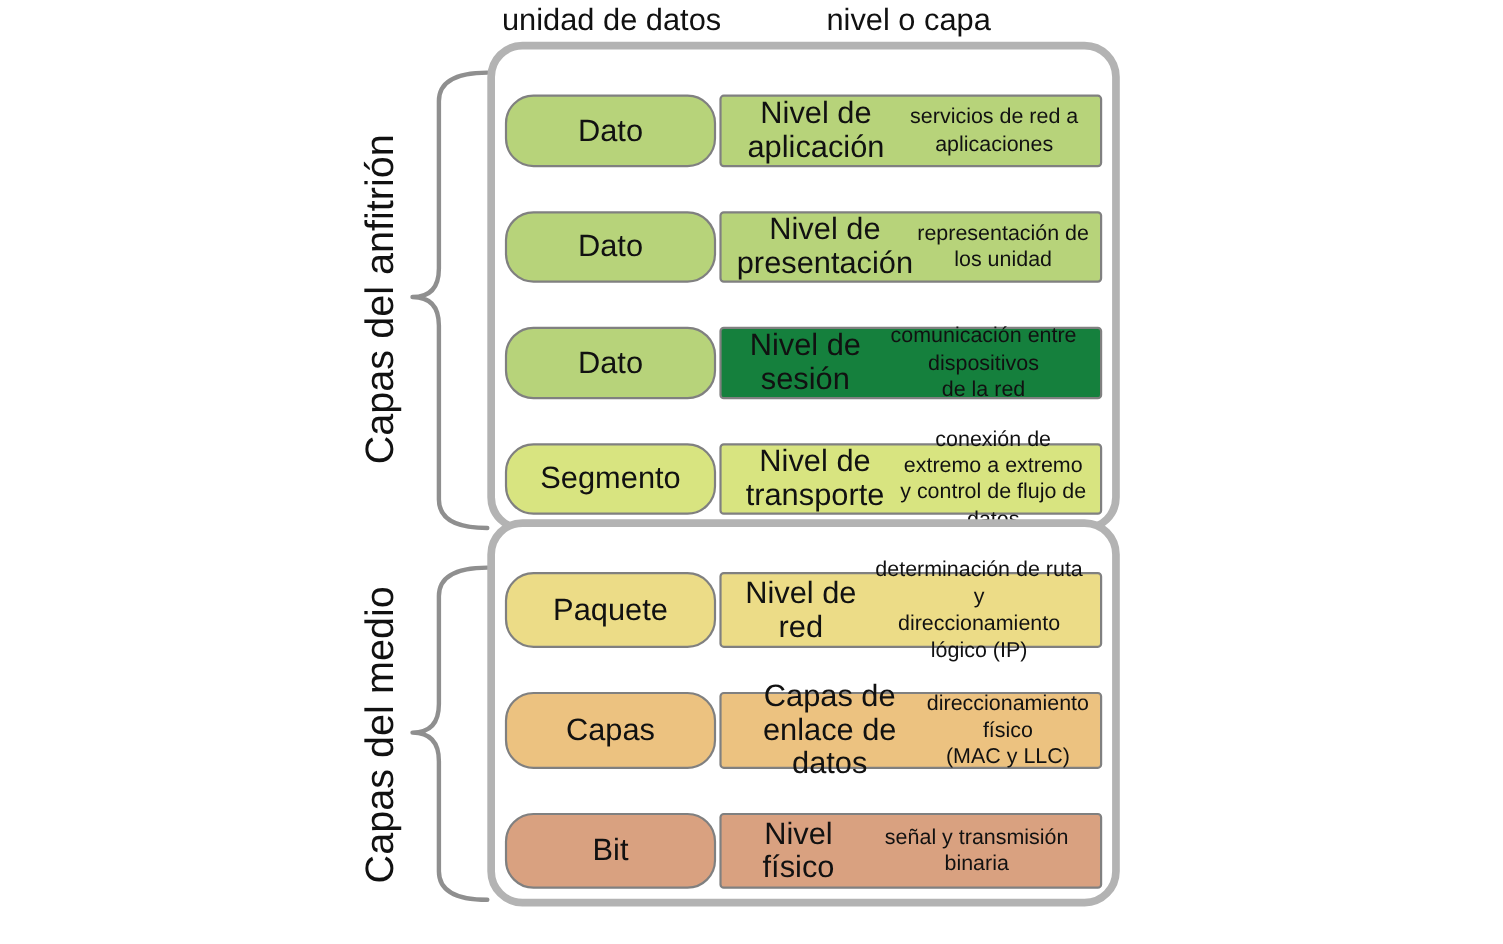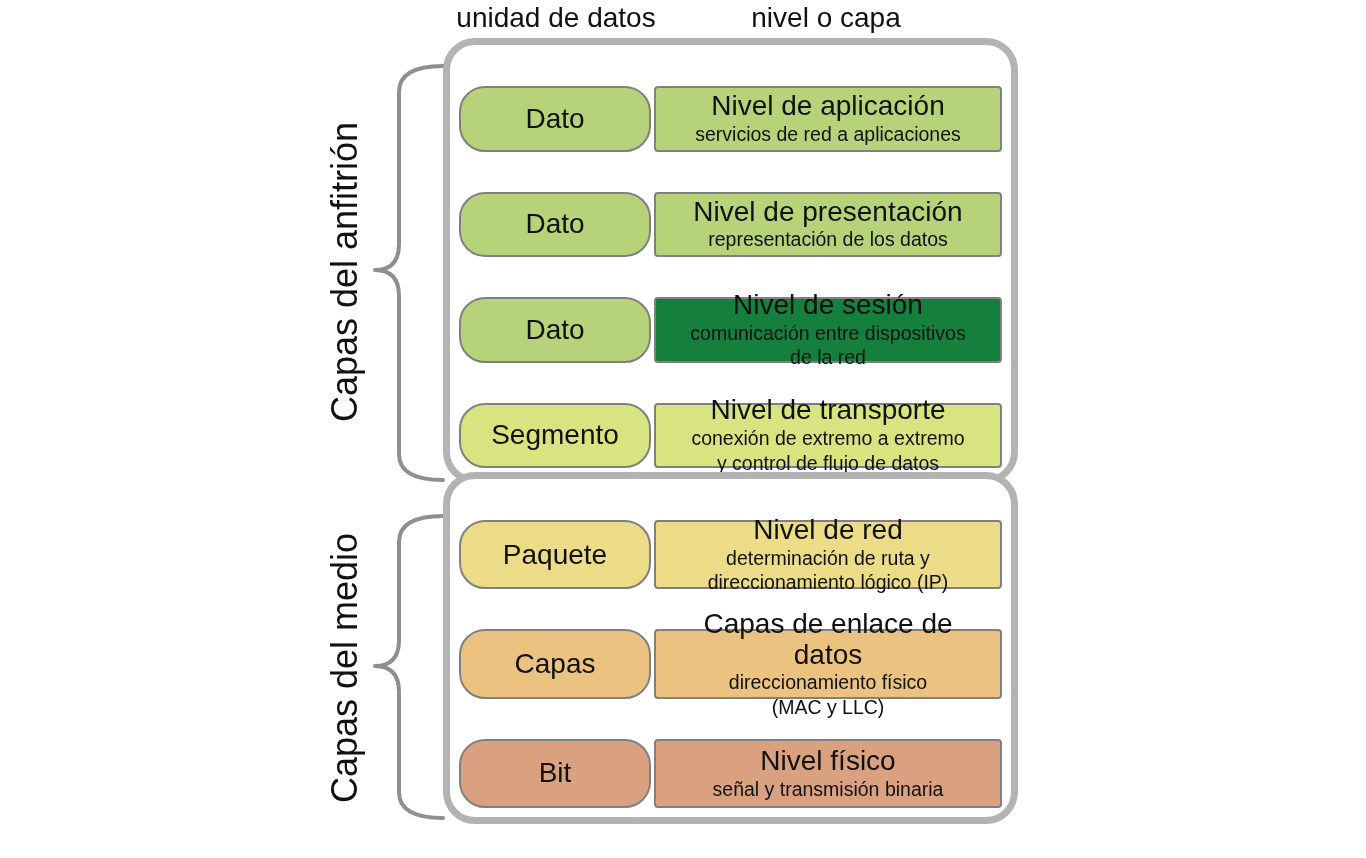--- a/index.html
+++ b/index.html
@@ -93,21 +93,21 @@
     align-items:center;
     justify-content:center;
     font-size:28px;
   }
   .level-box{
     flex:1;
     box-sizing:border-box;
     border:2px solid var(--box-border);
     border-radius:4px;
     display:flex;
-    flex-direction:column;
+    flex-direction:row;
     align-items:center;
     justify-content:center;
     gap:0;
     padding:3px 10px;
     text-align:center;
   }
   .level-title{
     font-size:28px;
     line-height:1.1;
   }
@@ -146,21 +146,21 @@
         <div class="level-desc">servicios de red a aplicaciones</div>
       </div>
     </div>
 
     <div class="row">
       <div class="unit-box" style="background-color: rgb(183, 211, 122);">
         <span>Dato</span>
       </div>
       <div class="level-box" style="background-color: rgb(183, 211, 122);">
         <div class="level-title">Nivel de presentación</div>
-        <div class="level-desc">representación de los datos</div>
+        <div class="level-desc">representación de los unidad</div>
       </div>
     </div>
 
     <div class="row">
       <div class="unit-box" style="background-color: rgb(183, 211, 122);">
         <span>Dato</span>
       </div>
       <div class="level-box" style="background-color: #15803d;">
         <div class="level-title">Nivel de sesión</div>
         <div class="level-desc">comunicación entre dispositivos

